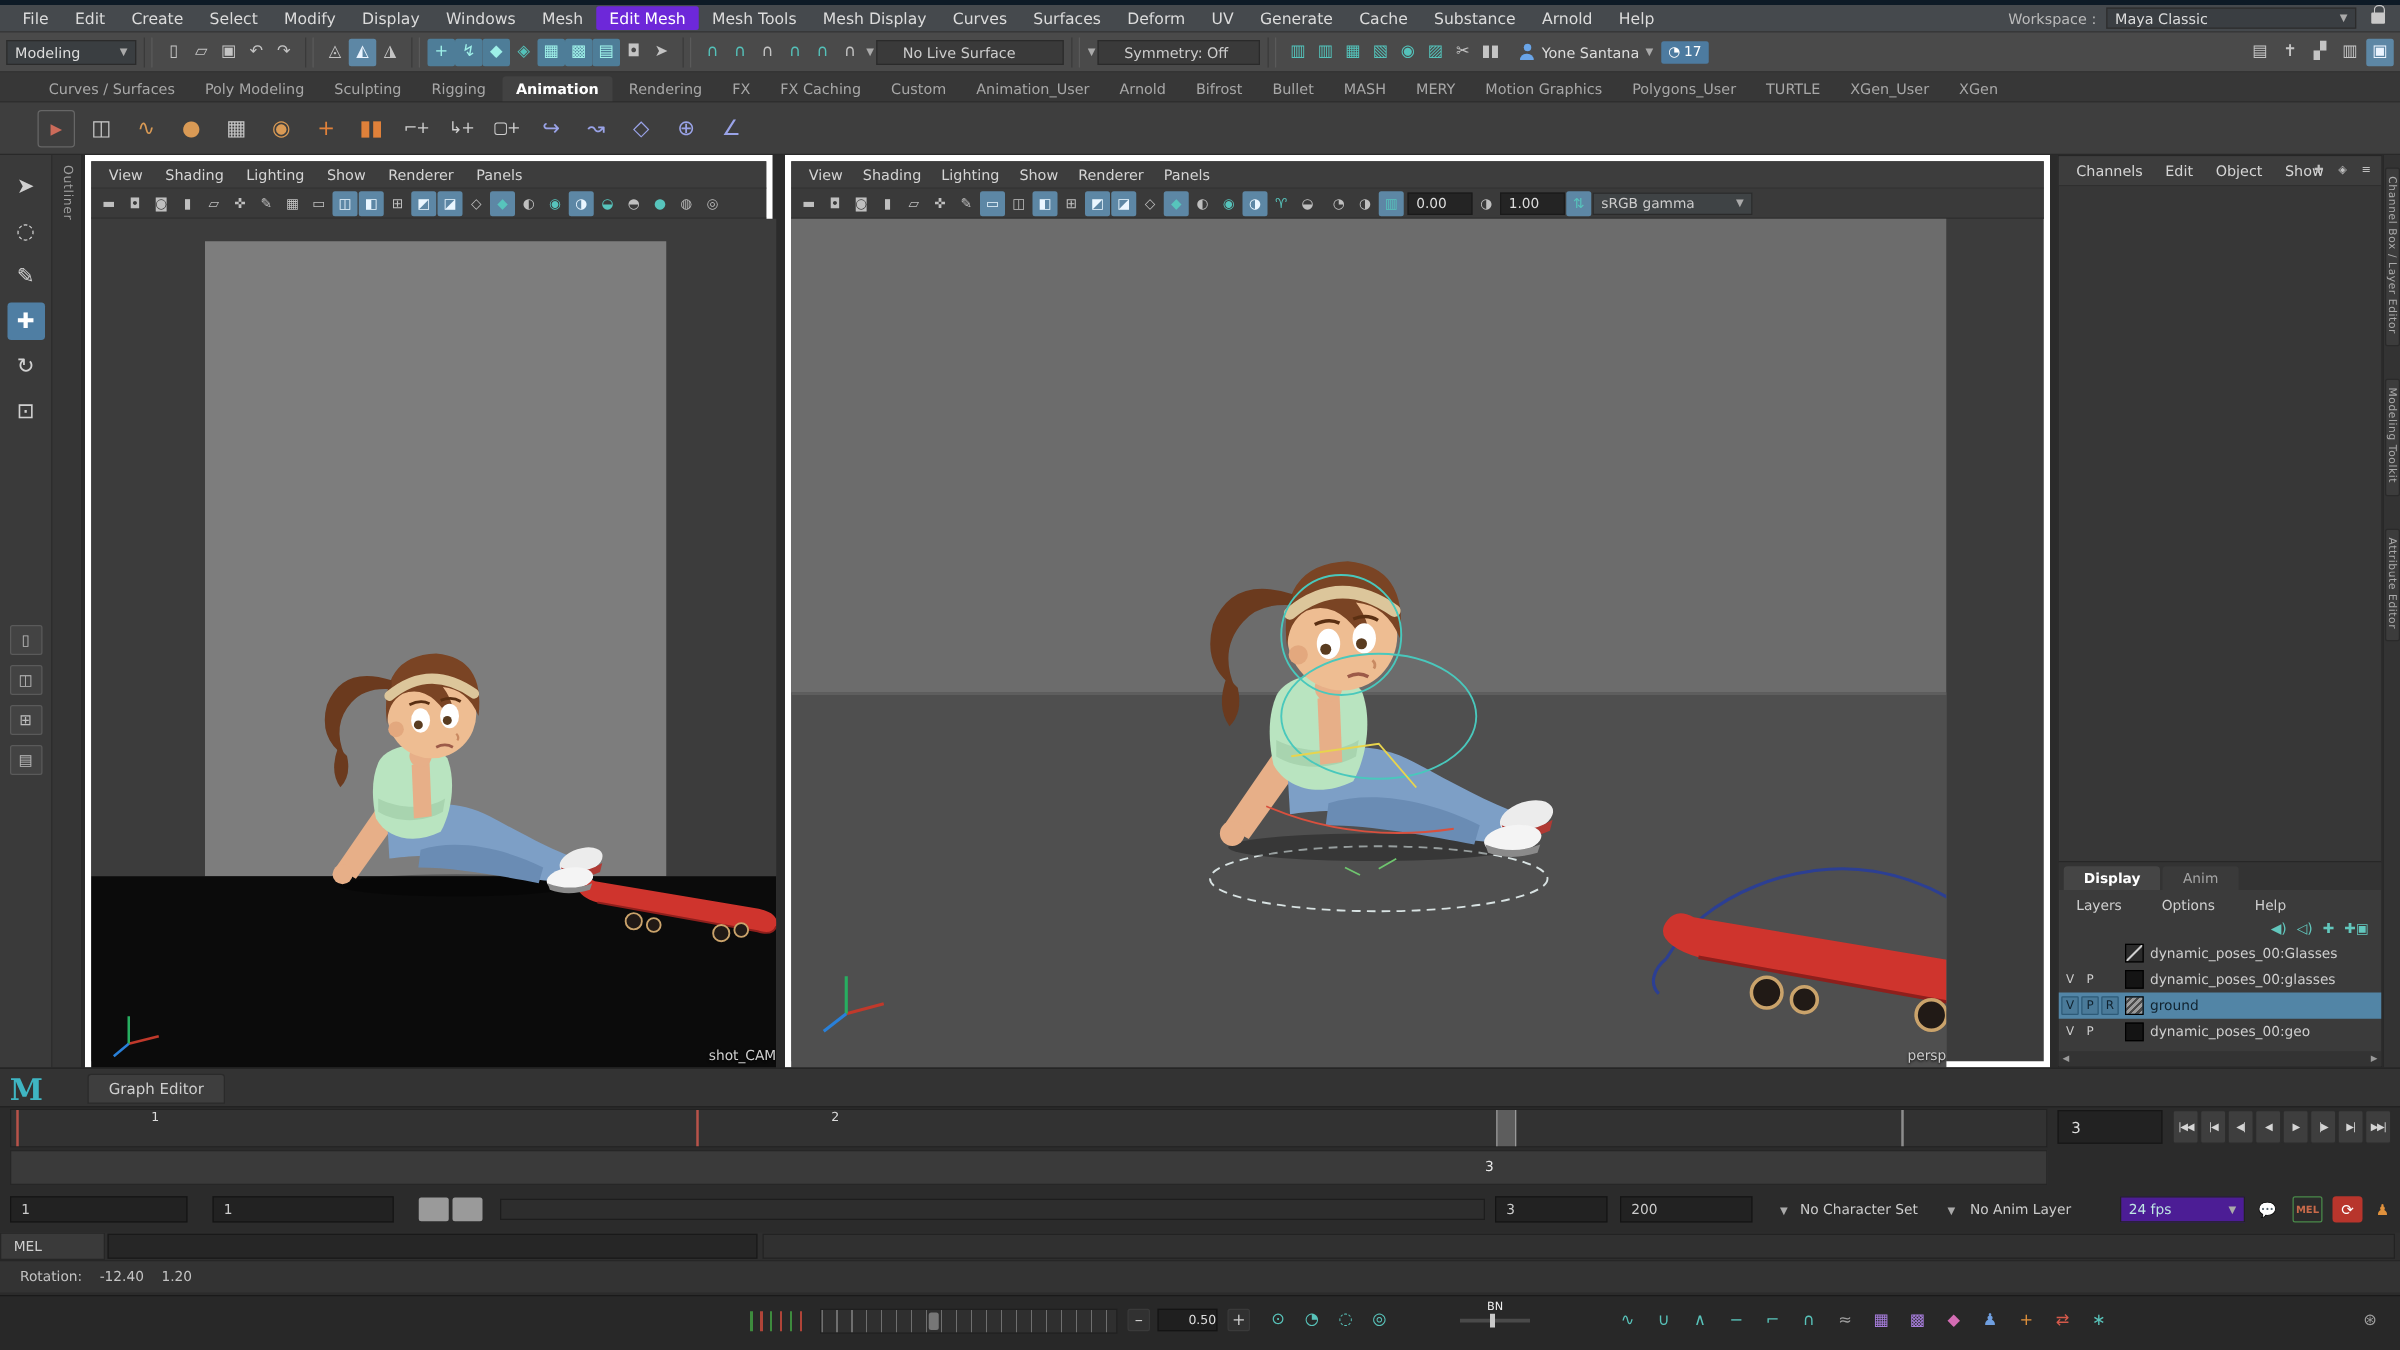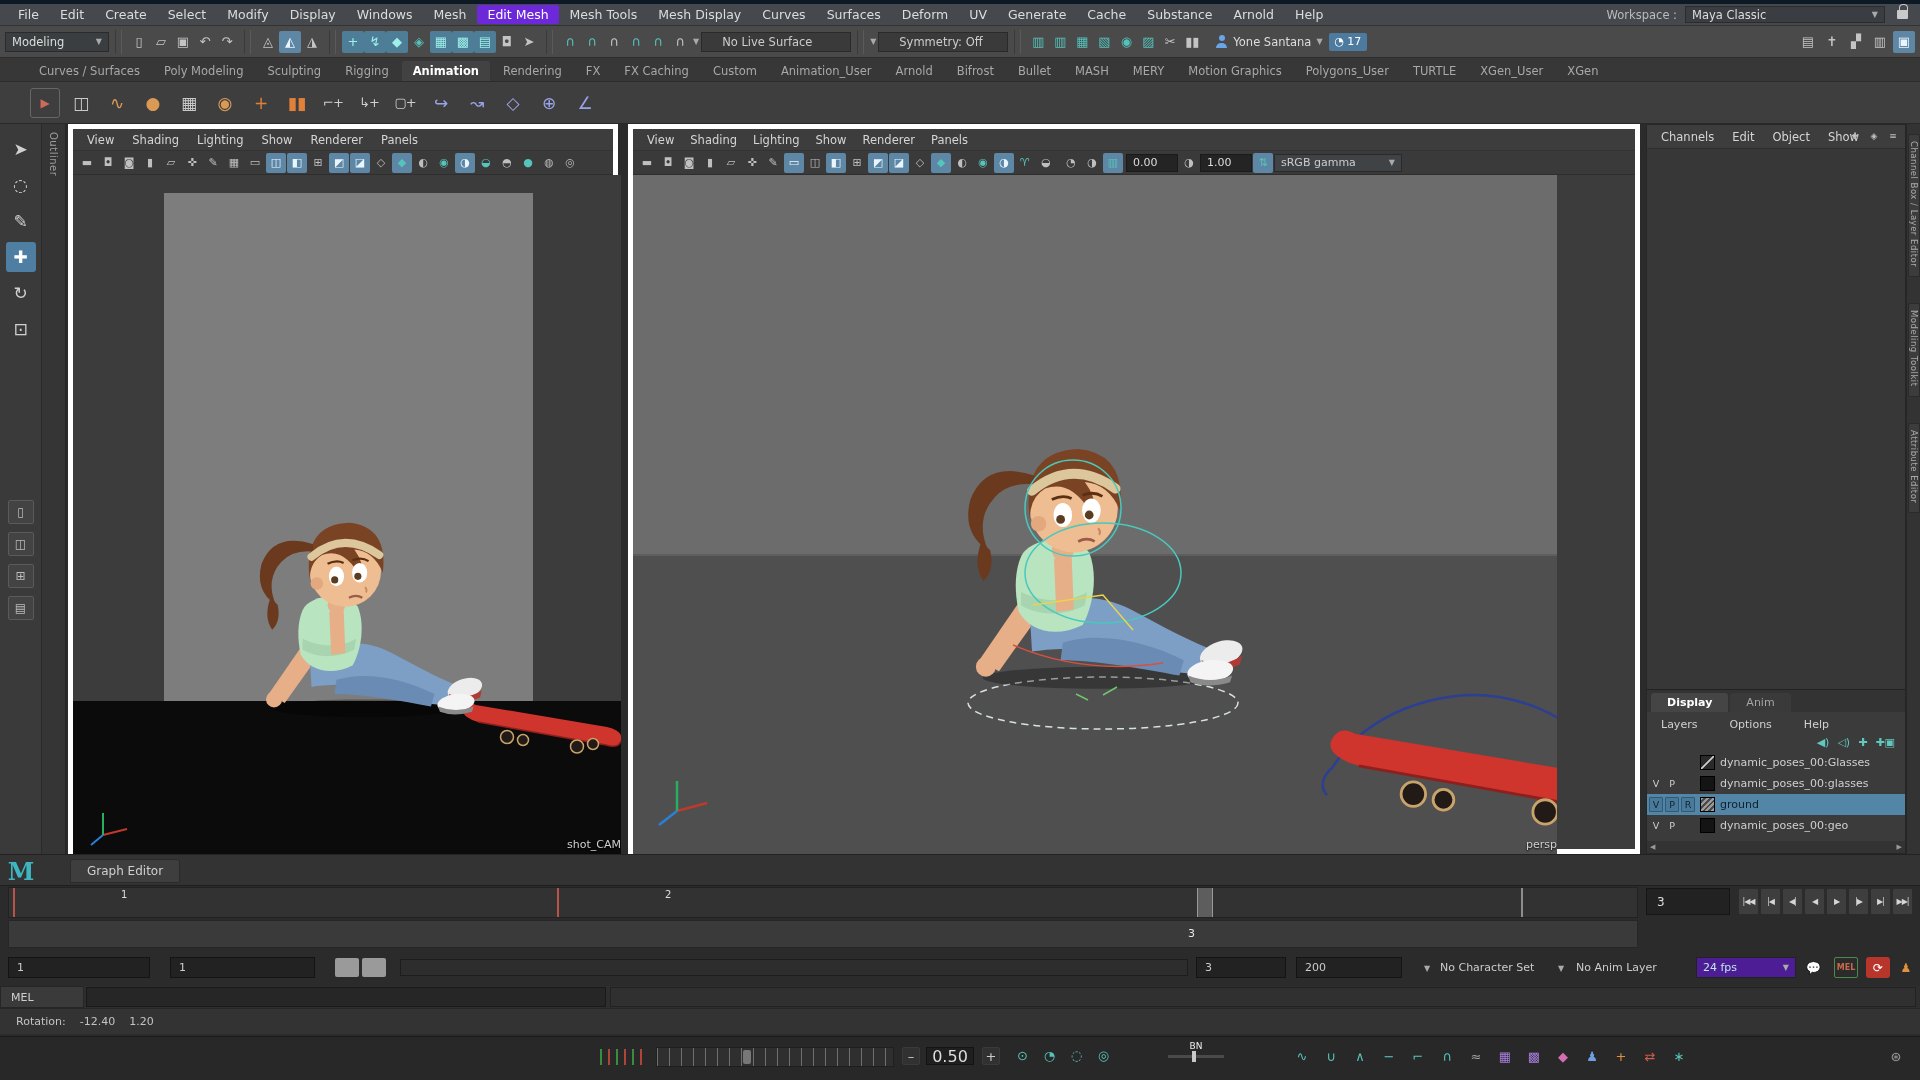--- a/index.html
+++ b/index.html
@@ -120,21 +120,21 @@
   .mel-label{position:absolute;left:0;top:0;width:84px;height:22px;background:#3a3a3a;border:1px solid #262626;display:flex;align-items:center;padding-left:10px;font-size:11px;color:#cfcfcf}
   .mel-input{position:absolute;left:86px;top:1px;width:520px;height:20px;background:#262626;border:1px solid #191919}
   .mel-result{position:absolute;left:610px;top:1px;width:1306px;height:20px;background:#303030;border:1px solid #222}
   .helprow{left:0;top:1008px;width:1920px;height:26px;background:#333;border-top:1px solid #262626;display:flex;align-items:center;padding-left:16px;gap:14px;font-size:11px;color:#c3c3c3}
   
   .bottombar{left:0;top:1036px;width:1920px;height:44px;background:#282828;border-top:1px solid #1a1a1a}
   .sum-ticks{position:absolute;left:600px;top:12px;width:48px;height:16px;background:repeating-linear-gradient(90deg,#3d8b3d 0 2px,transparent 2px 8px,#b04438 8px 10px,transparent 10px 16px)}
   .ruler{position:absolute;left:656px;top:10px;width:238px;height:20px;background:repeating-linear-gradient(90deg,#6f6f6f 0 1px,transparent 1px 12px),#2f2f2f;border:1px solid #1f1f1f}
   .rulerhandle{position:absolute;left:86px;top:2px;width:8px;height:14px;background:#777;border-radius:2px}
   .bb-btn{position:absolute;top:10px;width:18px;height:18px;display:flex;align-items:center;justify-content:center;color:#ccc;font-size:13px;border:1px solid #3a3a3a;border-radius:2px;background:#313131}
-  .bb-field{position:absolute;left:926px;top:10px;width:48px;height:18px;background:#1f1f1f;border:1px solid #141414;color:#ddd;font-size:16px;display:flex;align-items:center;justify-content:center}
+  .bb-field{position:absolute;left:926px;top:10px;width:48px;height:18px;background:#1f1f1f;border:1px solid #141414;color:#ddd;font-size:10px;display:flex;align-items:center;justify-content:flex-end}
   .bb-circles{position:absolute;left:1012px;top:8px;display:flex;gap:6px}
   .bbc{width:21px;height:21px;display:flex;align-items:center;justify-content:center;font-size:13px;color:#58c3ba}
   .bnwrap{position:absolute;left:1168px;top:4px;width:56px;text-align:center}
   .bnlabel{font-size:9px;color:#eee}
   .bntrack{margin-top:4px;height:3px;background:#4a4a4a;position:relative}
   .bnthumb{position:absolute;left:24px;top:-4px;width:4px;height:11px;background:#c9c9c9}
   .bb-icons{position:absolute;left:1290px;top:7px;display:flex;gap:5px}
   .bbi{width:24px;height:24px;display:flex;align-items:center;justify-content:center;font-size:13px;border-radius:2px}
   .tealic{color:#58c3ba}.grayic{color:#9f9f9f}.purpleic{color:#a67ddb}.magentaic{color:#d46db4}
   .blueic{color:#6f9fe0}.orangeic{color:#e0913c}.redic{color:#d4594a}

